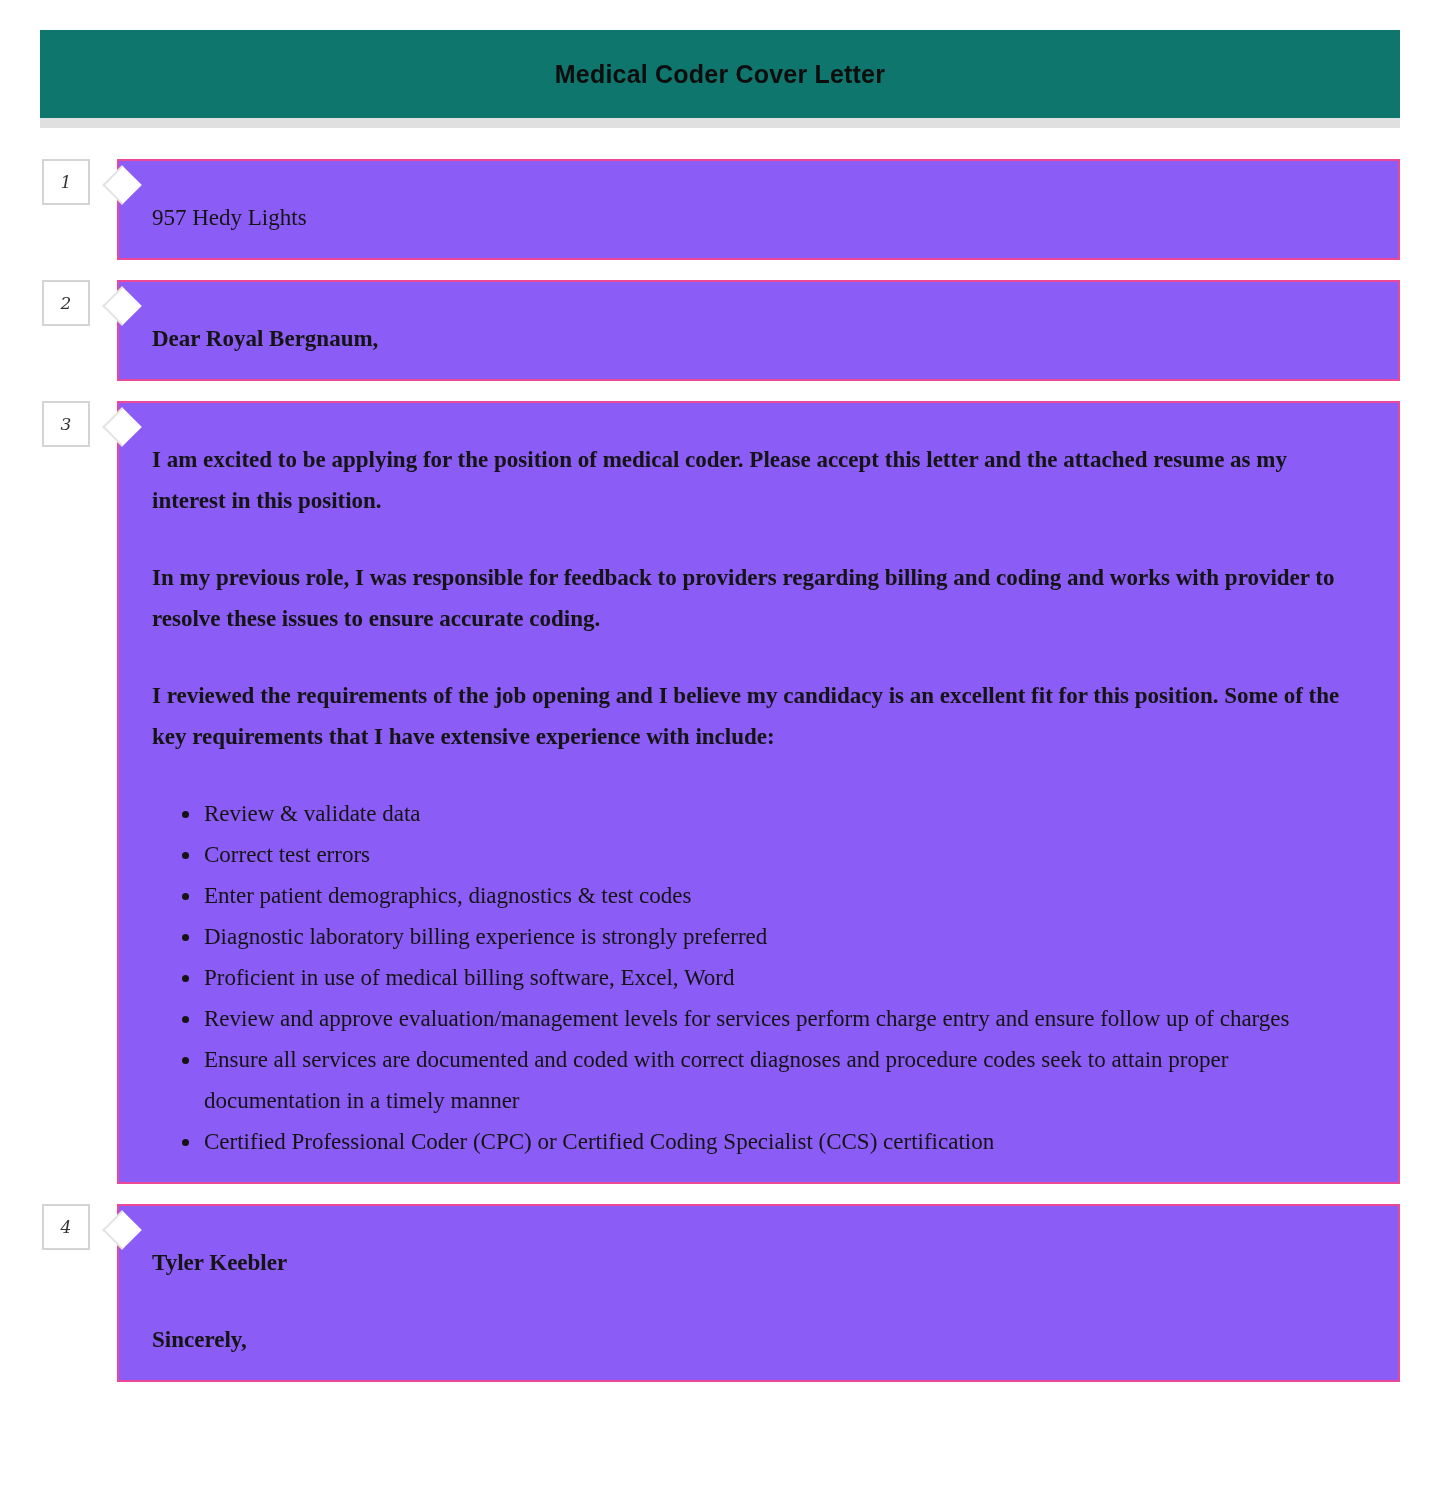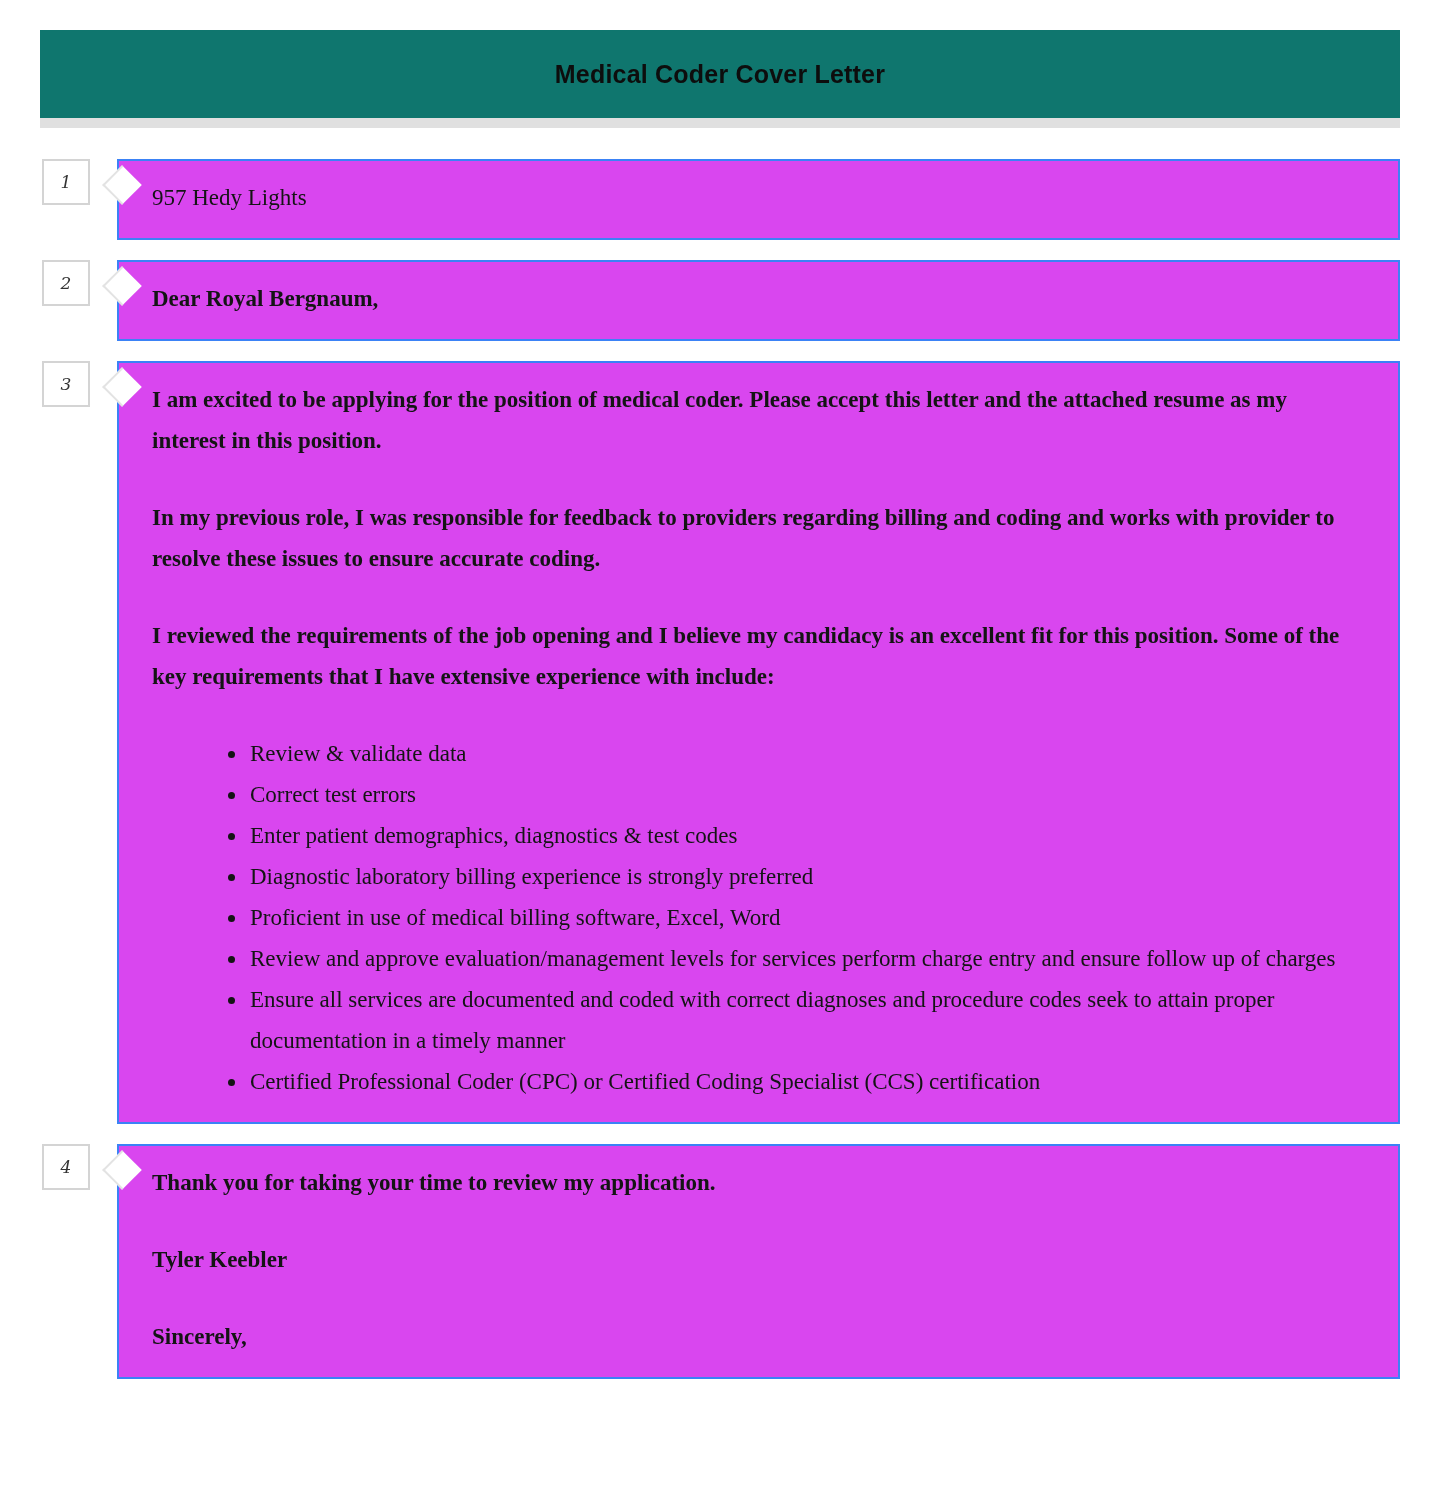--- a/index.html
+++ b/index.html
@@ -53,24 +53,24 @@
     align-items: center;
     justify-content: center;
     font-style: italic;
     font-size: 17px;
     color: #333333;
     font-family: "DejaVu Serif", serif;
   }
 
   .card {
     margin-left: 77px;
-    background: #d946ef;
-    border: 2px solid #3b82f6;
+    background: #8b5cf6;
+    border: 2px solid #ec4899;
     position: relative;
-    padding: 16px 40px 20px 33px;
+    padding: 36px 40px 20px 33px;
     font-size: 23px;
     line-height: 41px;
   }
   
   .card::before {
     content: "";
     position: absolute;
     left: -11px;
     top: 10px;
     width: 26px;
@@ -83,21 +83,21 @@
 
   .card p { margin: 0 0 36px 0; font-weight: bold; }
   .card p:last-child { margin-bottom: 0; }
   .card .bold { font-weight: 700; }
 
   .card ul {
     margin: 0;
     padding: 0 0 0 50px;
     list-style: disc;
   }
-  .card ul li { padding-left: 2px; margin-left: 46px; }
+  .card ul li { padding-left: 2px; }
 </style>
 </head>
 <body>
 
 <header class="page-header">
   <h1>Medical Coder Cover Letter</h1>
 </header>
 <div class="header-shadow"></div>
 
 <main class="letter">
@@ -139,19 +139,18 @@
         <li>Certified Professional Coder (CPC) or Certified Coding Specialist (CCS) certification</li>
       </ul>
     </div>
   </section>
 
   <section class="section">
     <div class="marker">
       <span>4</span>
     </div>
     <div class="card">
-      <p class="bold">Thank you for taking your time to review my application.</p>
       <p>Tyler Keebler</p>
       <p>Sincerely,</p>
     </div>
   </section>
 
 </main>
 
 </body></html>

